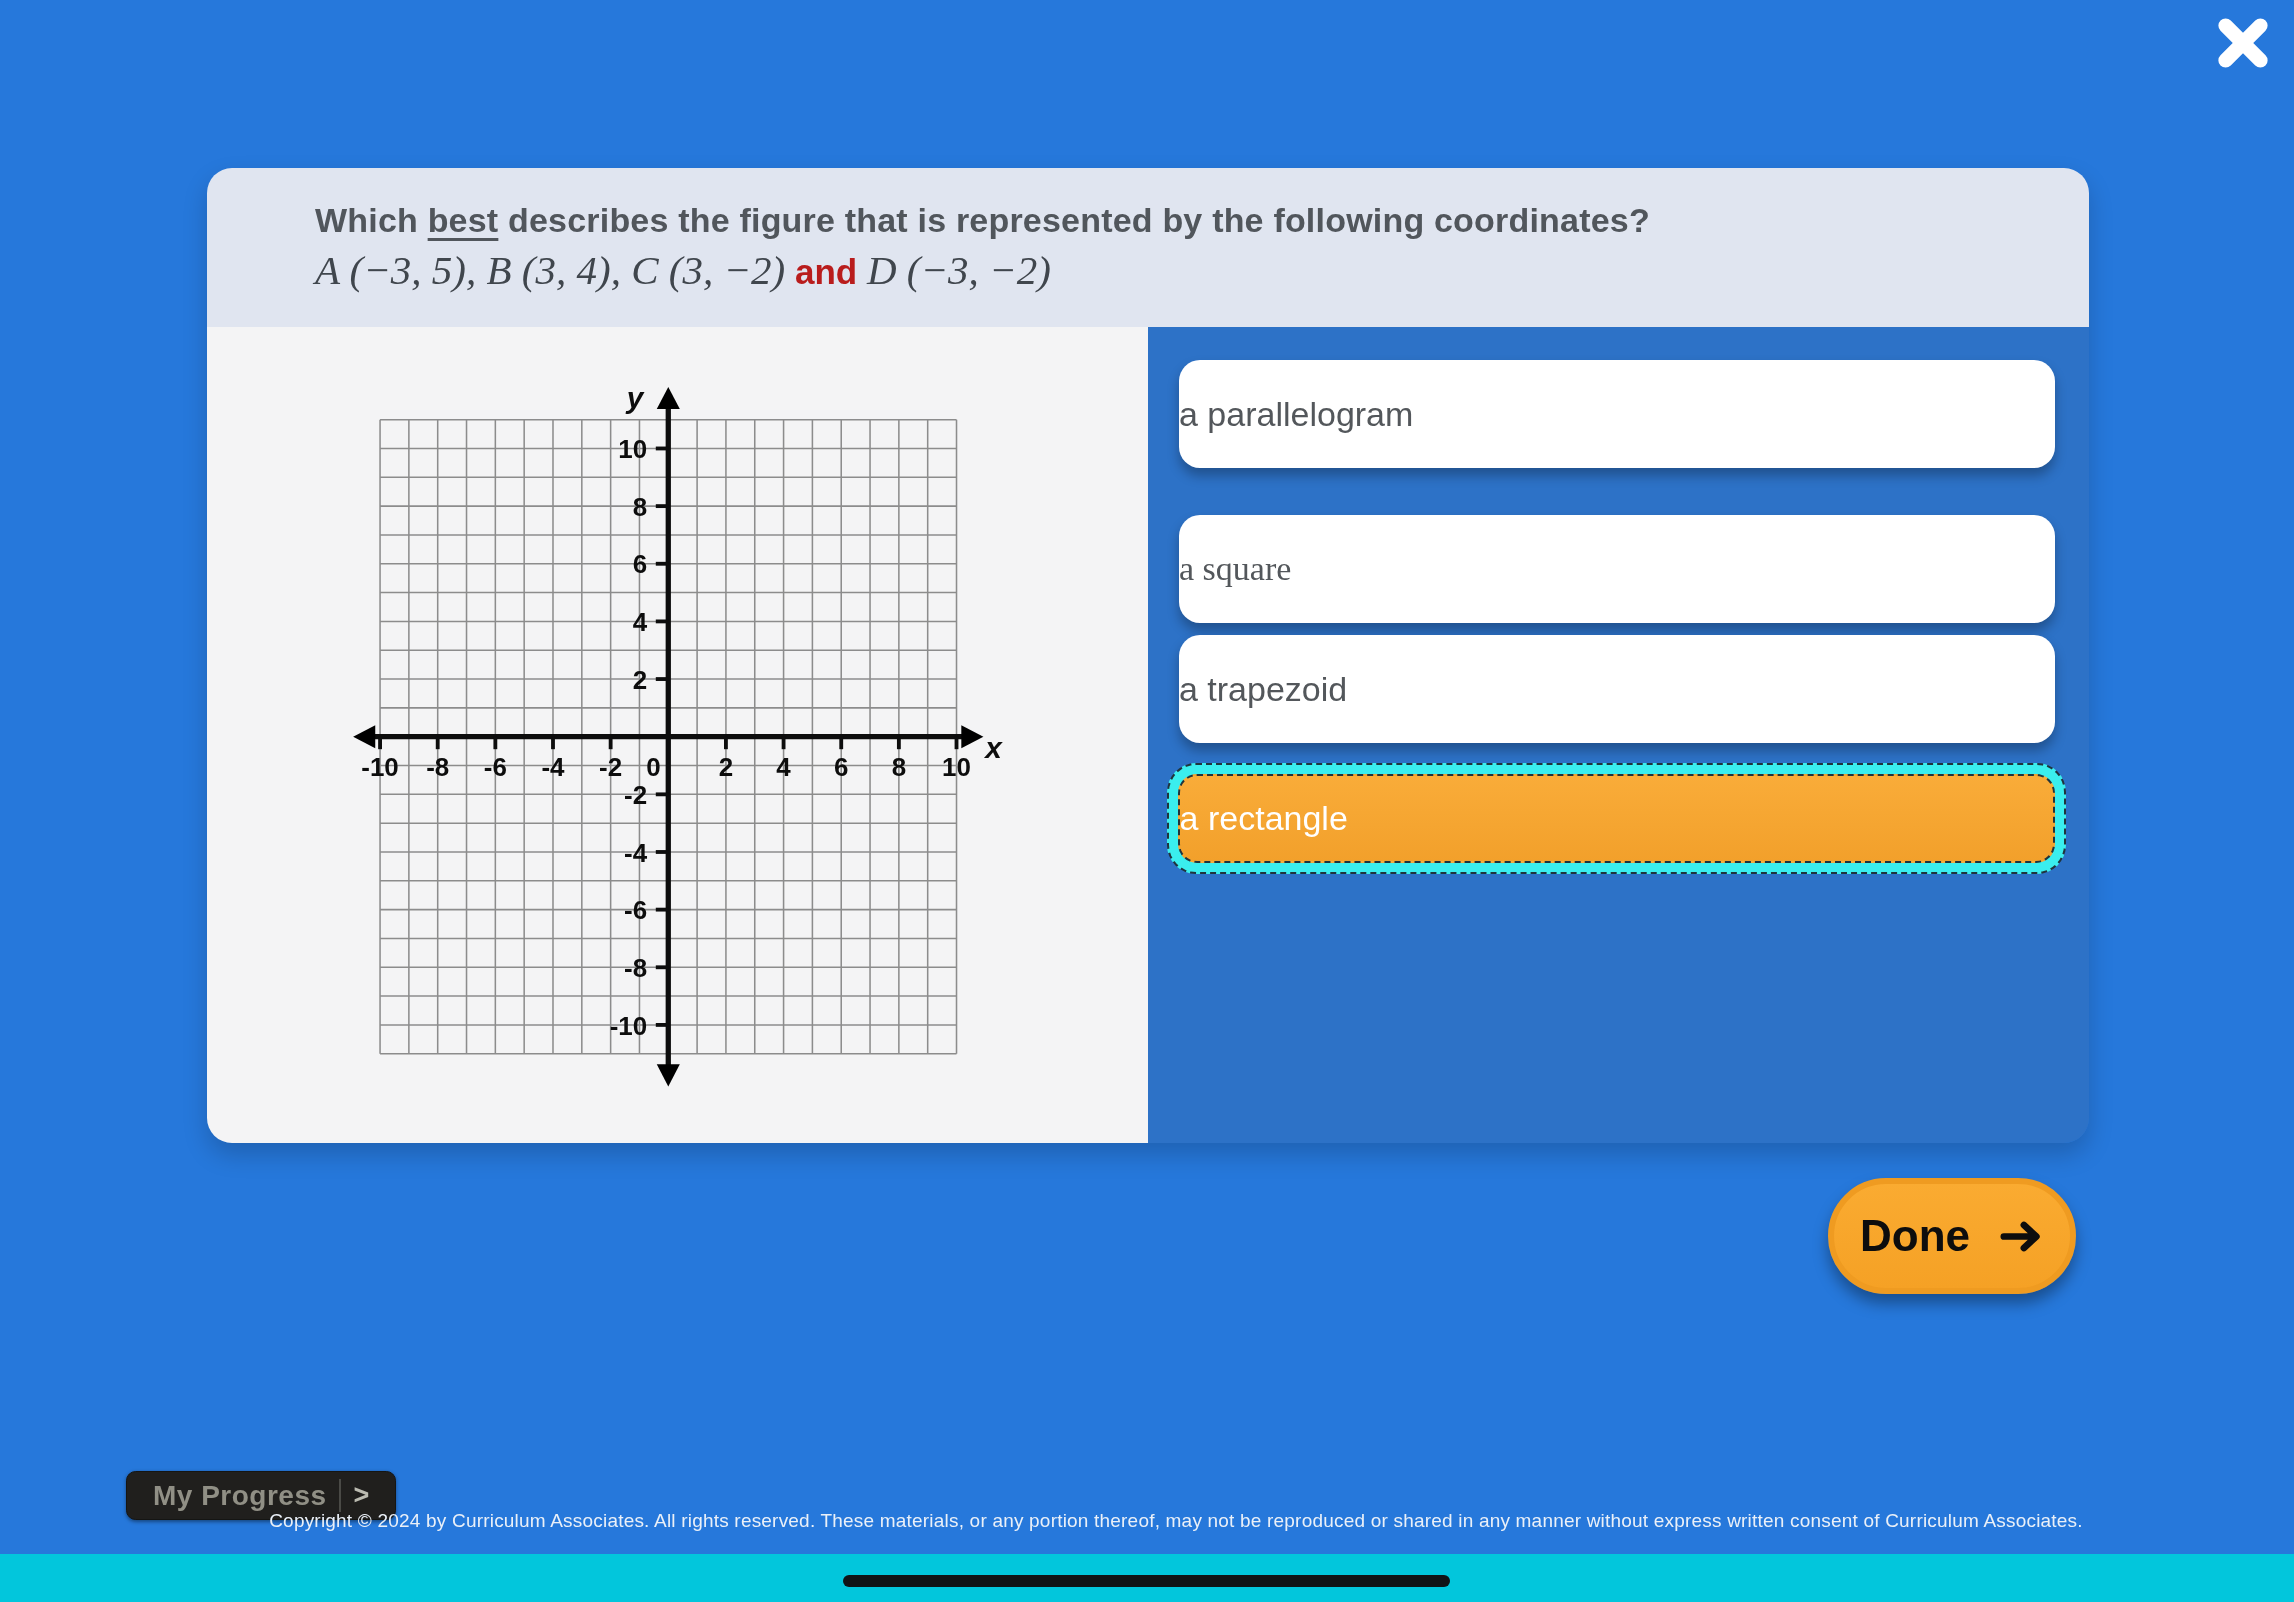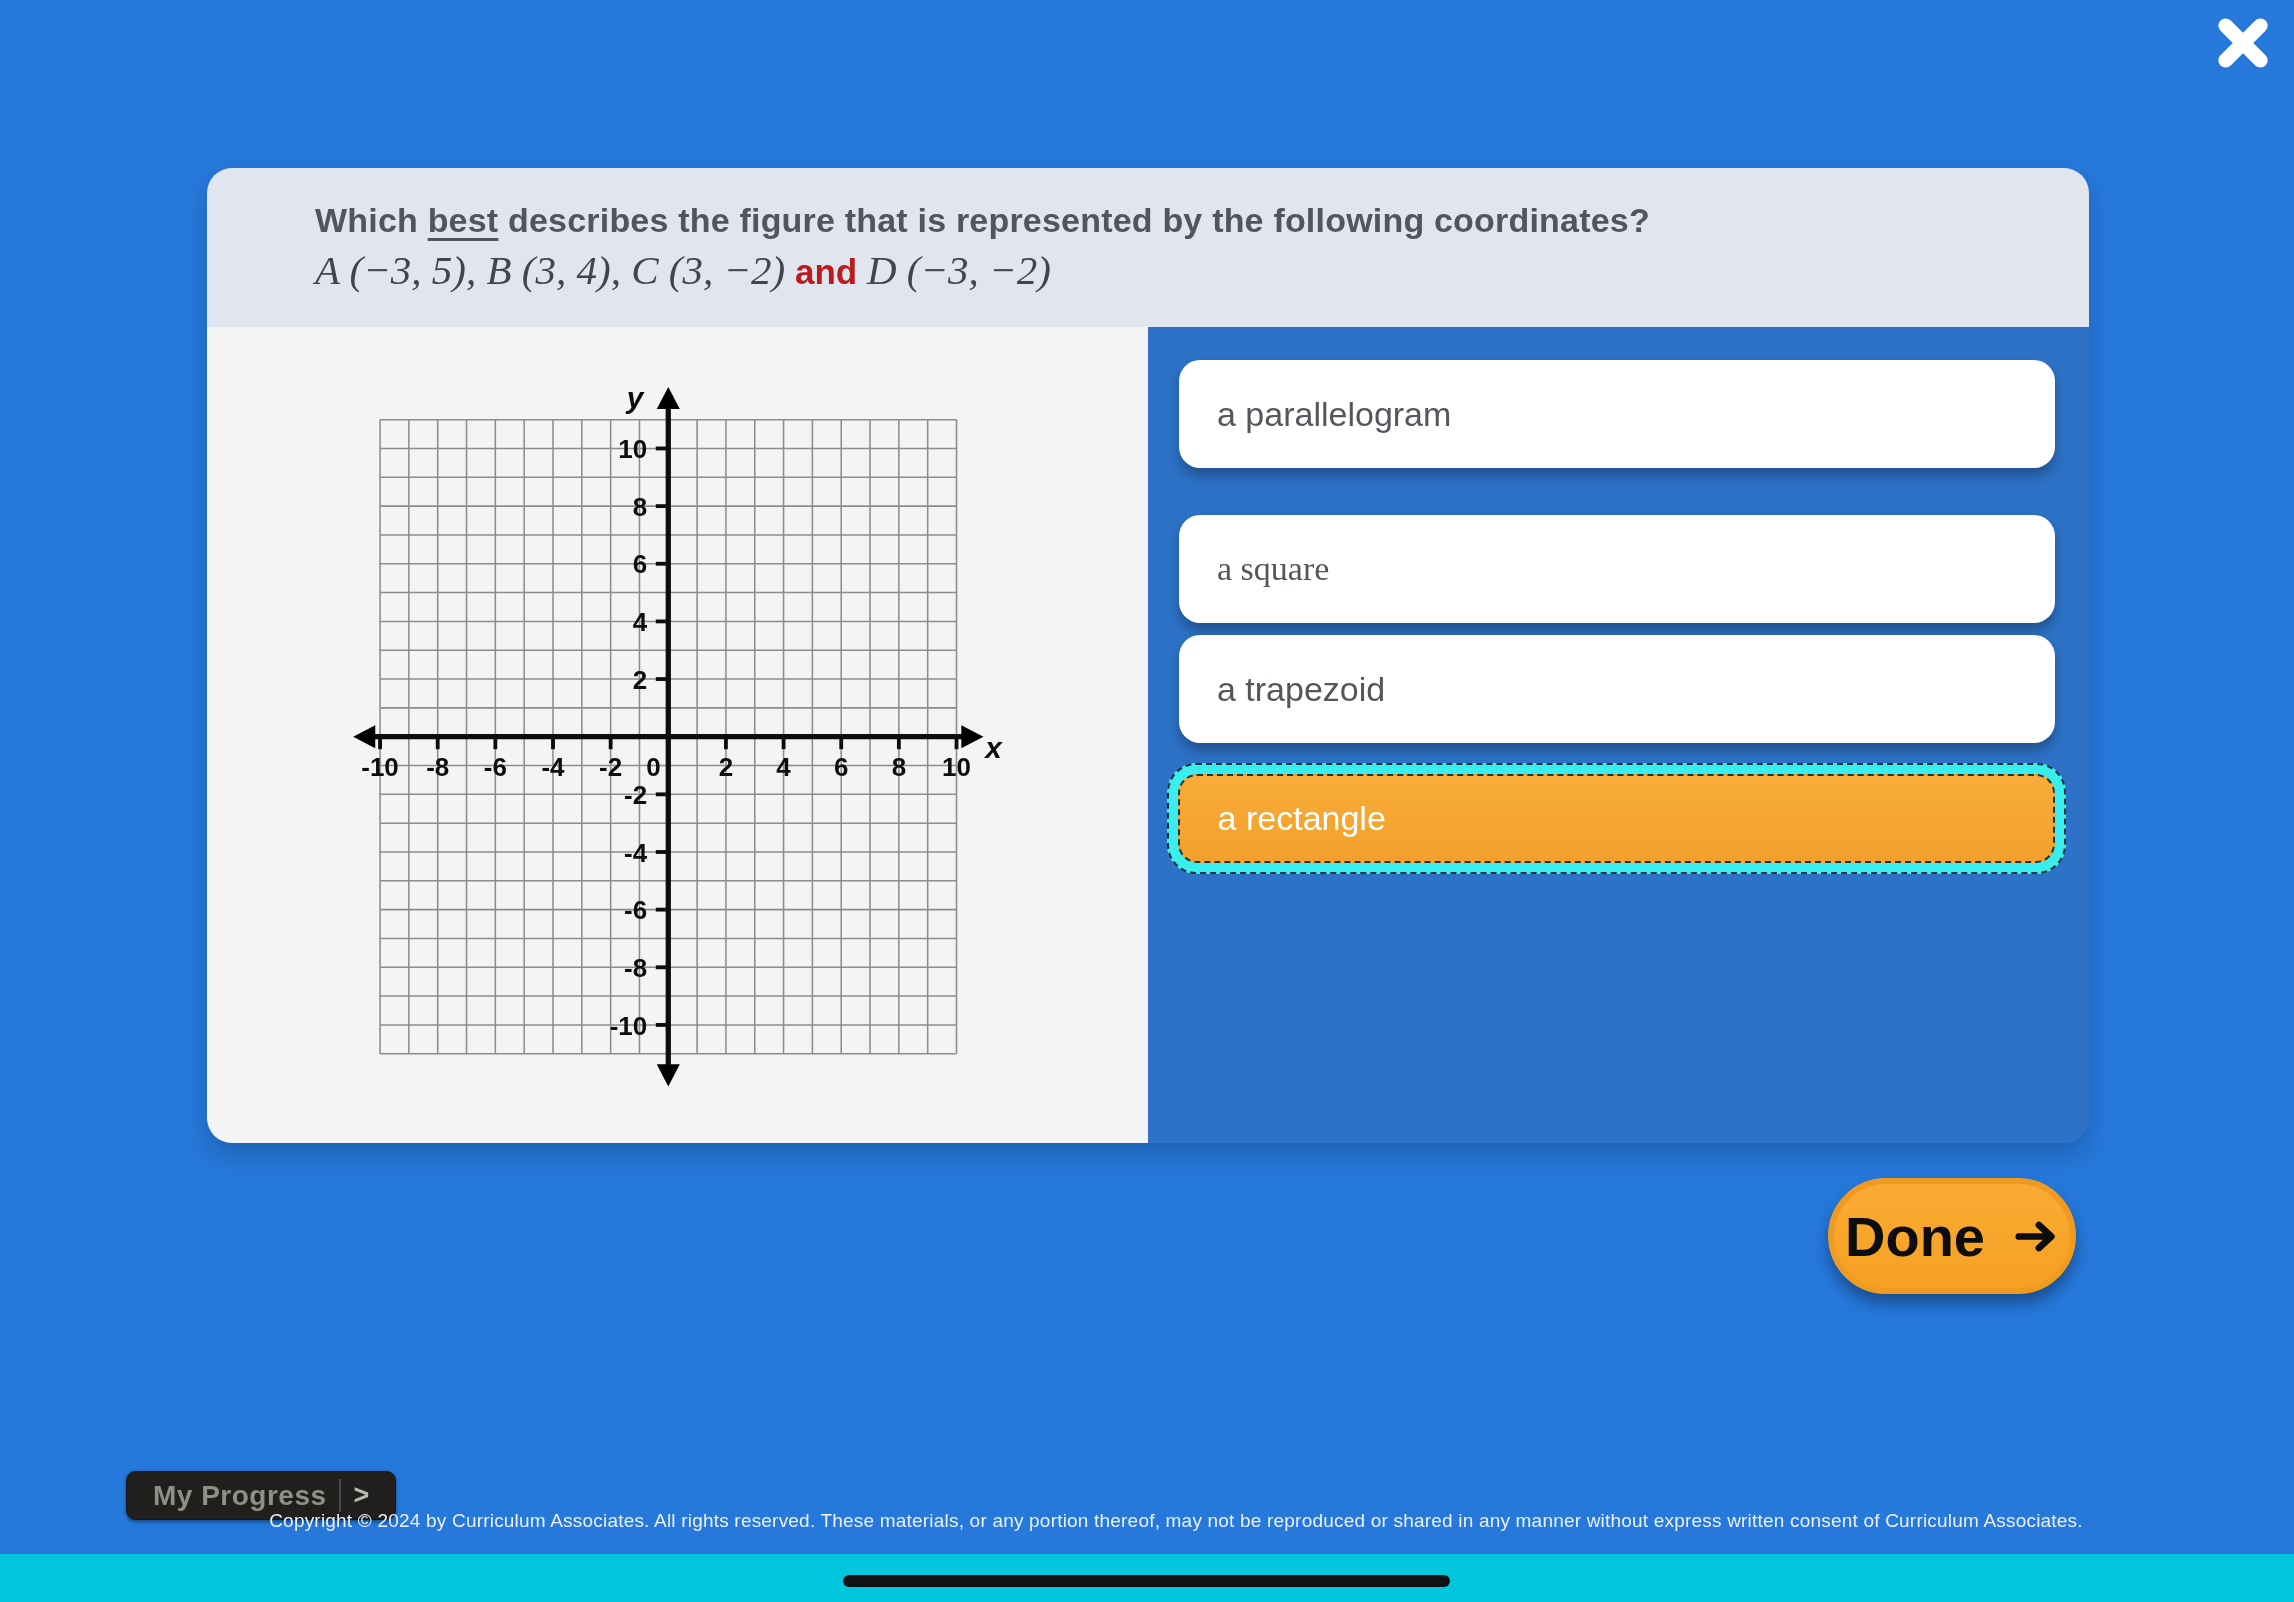--- a/index.html
+++ b/index.html
@@ -31,42 +31,42 @@
   .grid-svg{position:absolute;left:125px;top:35px;}
   .gl{stroke:#8C8C8C;stroke-width:1.6;}
   .ax{stroke:#0D0D0D;stroke-width:5.5;}
   .tk{stroke:#0D0D0D;stroke-width:4;}
   .grid-svg text{font-family:"Liberation Sans",sans-serif;font-weight:bold;font-size:27px;fill:#0D0D0D;}
   .grid-svg text.it{font-style:italic;font-size:31px;}
   
   .option{
     position:absolute;left:31px;width:876px;height:108px;box-sizing:border-box;
     background:#FFFFFF;border-radius:21px;display:flex;align-items:center;
-    padding-left:38px;font-size:34px;color:var(--option-text,#53575B);
+    font-size:34px;color:var(--option-text,#53575B);
     box-shadow:0 7.7px 11.5px rgba(0,0,0,0.28);cursor:pointer;text-align:center;
   }
   .opt-0{top:33px;} .opt-1{top:188px;font-family:Liberation Serif, serif;} .opt-2{top:308px;}
   .sel-ring{
     position:absolute;left:19px;top:436px;width:899px;height:111px;box-sizing:border-box;
     background:var(--accent-cyan,#3AEEEE);border:2.9px dashed #20343C;border-radius:29px;
     padding:8.6px;cursor:pointer;
   }
   .option.selected{
     position:relative;left:0;top:0;width:100%;height:100%;
     background:linear-gradient(180deg,#F9AC39,#F2A02B);
     border:2.9px dashed #20343C;border-radius:19px;color:#FFFFFF;
     box-shadow:none;
   }
   
   .done-btn{
     position:absolute;left:1828px;top:1178px;width:248px;height:116px;box-sizing:border-box;
     background:linear-gradient(180deg,#FAAB31,#F5A125);
     border:6.7px solid #EF9B21;border-radius:60px;
     display:flex;align-items:center;justify-content:center;gap:30px;
-    font-size:56px;font-weight:800;color:#0D0D0D;cursor:pointer;
+    font-size:44px;font-weight:800;color:#0D0D0D;cursor:pointer;
     box-shadow:0 9.6px 15.4px rgba(0,0,0,0.35);
   }
   
   .progress-btn{
     position:absolute;left:126px;top:1471px;height:49px;box-sizing:border-box;
     background:#201F1D;border:1.9px solid #151513;border-radius:9.6px;
     display:flex;align-items:center;padding:0 26px;cursor:pointer;
     box-shadow:0 1.9px 3.8px rgba(0,0,0,0.4);
   }
   .progress-label{font-size:28px;font-weight:bold;color:#908F85;letter-spacing:0.5px;}

